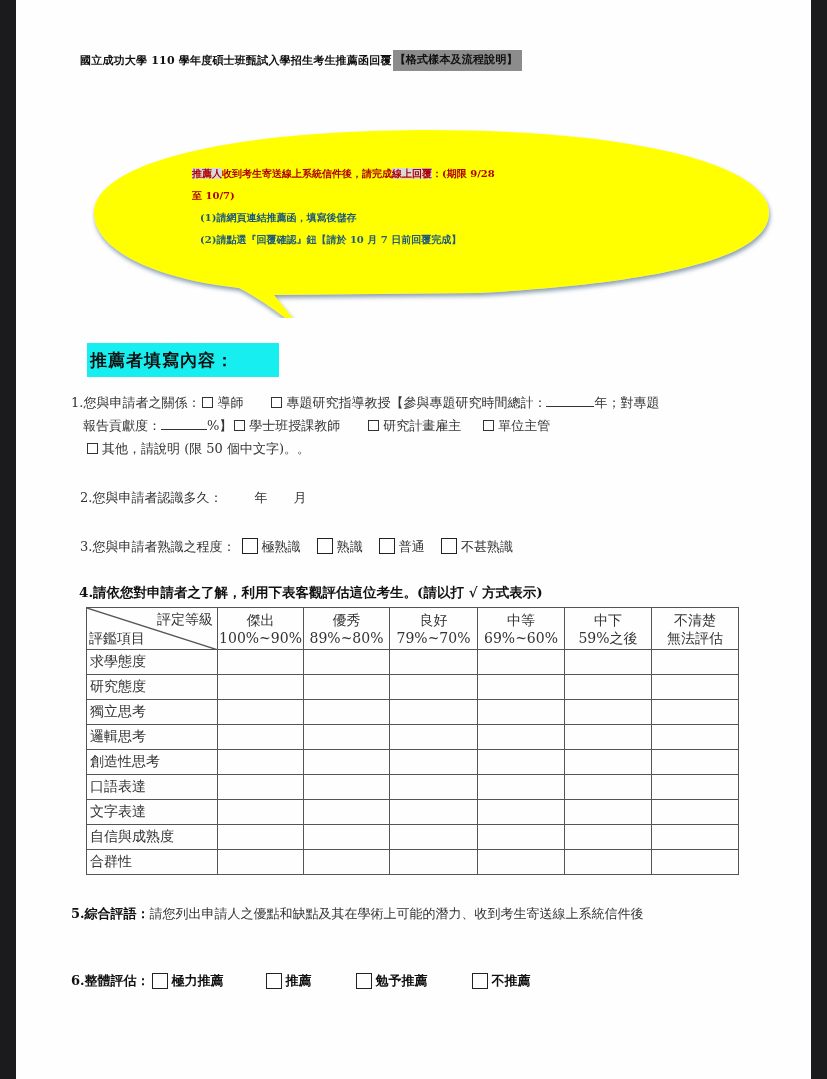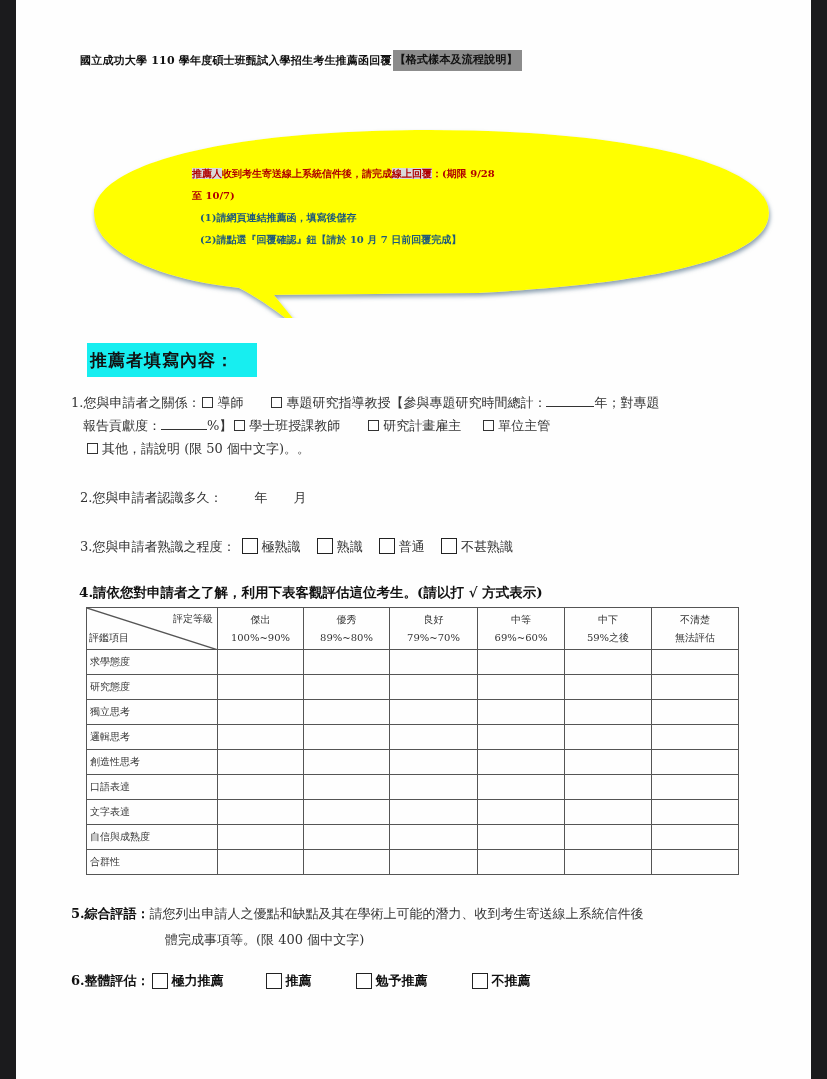--- a/index.html
+++ b/index.html
@@ -29,38 +29,38 @@
     position: absolute; left: 158px; top: 165px; width: 520px;
     font-size: 10px; font-weight: bold; line-height: 22px;
     font-family: "DejaVu Serif", serif;
   }
   .bubble-text .red { color: #b00000; }
   .bubble-text .red .mark { background: #d9d9d9; }
   .bubble-text .blue { color: #1f5a7a; padding-left: 8px; }
 
   
   .section-header {
-    position: absolute; left: 71px; top: 343px; width: 170px; height: 34px;
+    position: absolute; left: 71px; top: 343px; width: 192px; height: 34px;
     background: #17eef0; font-size: 17px; font-weight: bold; color: #111;
     display: flex; align-items: center; padding-left: 3px; letter-spacing: 1px;
   }
 
   
   .q { position: absolute; font-size: 13px; color: #333; white-space: nowrap; line-height: 22px; }
   .cb { display: inline-block; width: 11px; height: 11px; border: 1px solid #333; vertical-align: -1px; margin: 0 4px 0 2px; background: #fff; }
   .cb.big { width: 16px; height: 16px; border: 1.5px solid #222; vertical-align: -3px; }
   .blank { display: inline-block; border-bottom: 1px solid #333; height: 12px; vertical-align: 0; }
   .gap { display: inline-block; }
 
   .q4-title { position: absolute; left: 79px; top: 584px; font-size: 13.5px; font-weight: bold; color: #111; white-space: nowrap; }
 
   
   table.eval {
     position: absolute; left: 86px; top: 607px; border-collapse: collapse;
-    font-size: 10px; color: #333;
+    font-size: 14px; color: #333;
   }
   table.eval td, table.eval th {
     border: 1.5px solid #555; font-weight: normal; text-align: center;
     padding: 0; height: 25px;
   }
   table.eval th { height: 42px; line-height: 18px; }
   table.eval td.item { text-align: left; padding-left: 3px; }
   .diag-cell { position: relative; }
   .diag-cell .tr { position: absolute; right: 4px; top: 2px; }
   .diag-cell .bl { position: absolute; left: 2px; bottom: 2px; }
@@ -258,21 +258,20 @@
           <td></td>
           <td></td>
           <td></td>
           <td></td>
         </tr>
   </tbody>
     </table>
 
   <div class="q5" style="left:55px;">
     <b>5.綜合評語：</b><span>請您列出申請人之優點和缺點及其在學術上可能的潛力、收到考生寄送線上系統信件後</span>
-    <span class="indent">體完成事項等。(限 400 個中文字)</span>
   </div>
 
   <div class="q6" style="left:55px;">
     <span>6.整體評估：</span>
     <span class="opt">
         <span class="cb big"></span>
         <span>極力推薦</span>
       </span>
     <span class="gap" style="width:40px"></span>
     <span class="opt">

